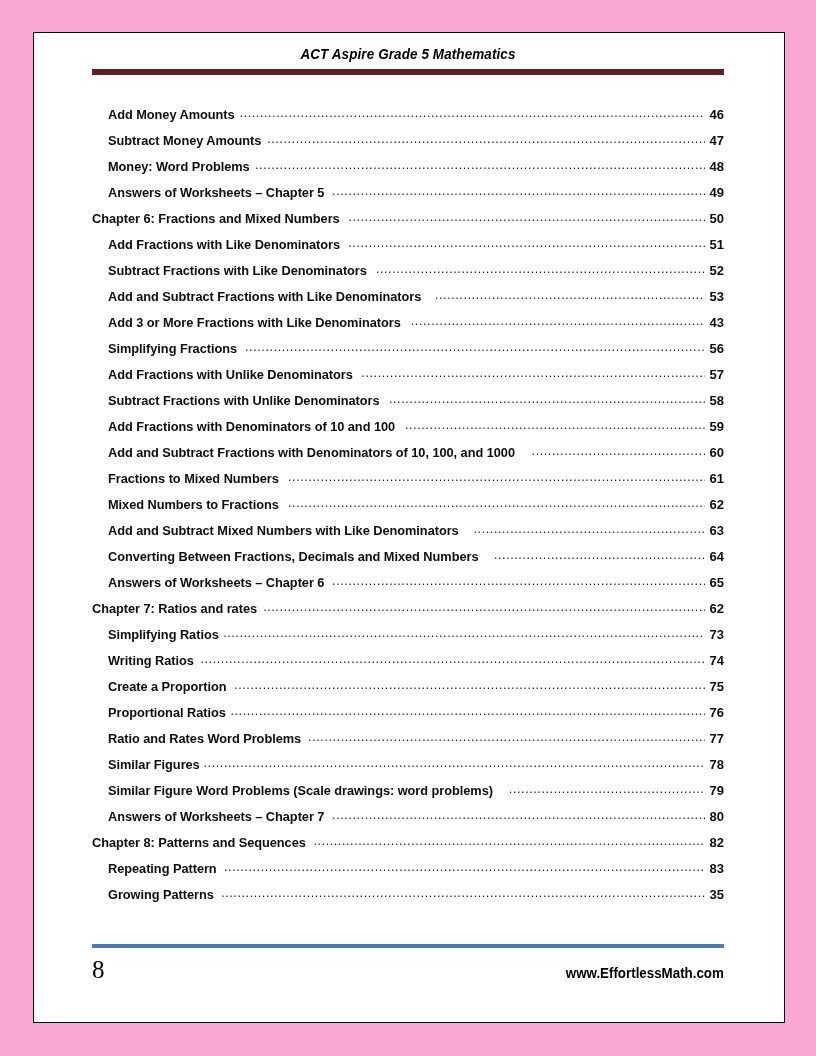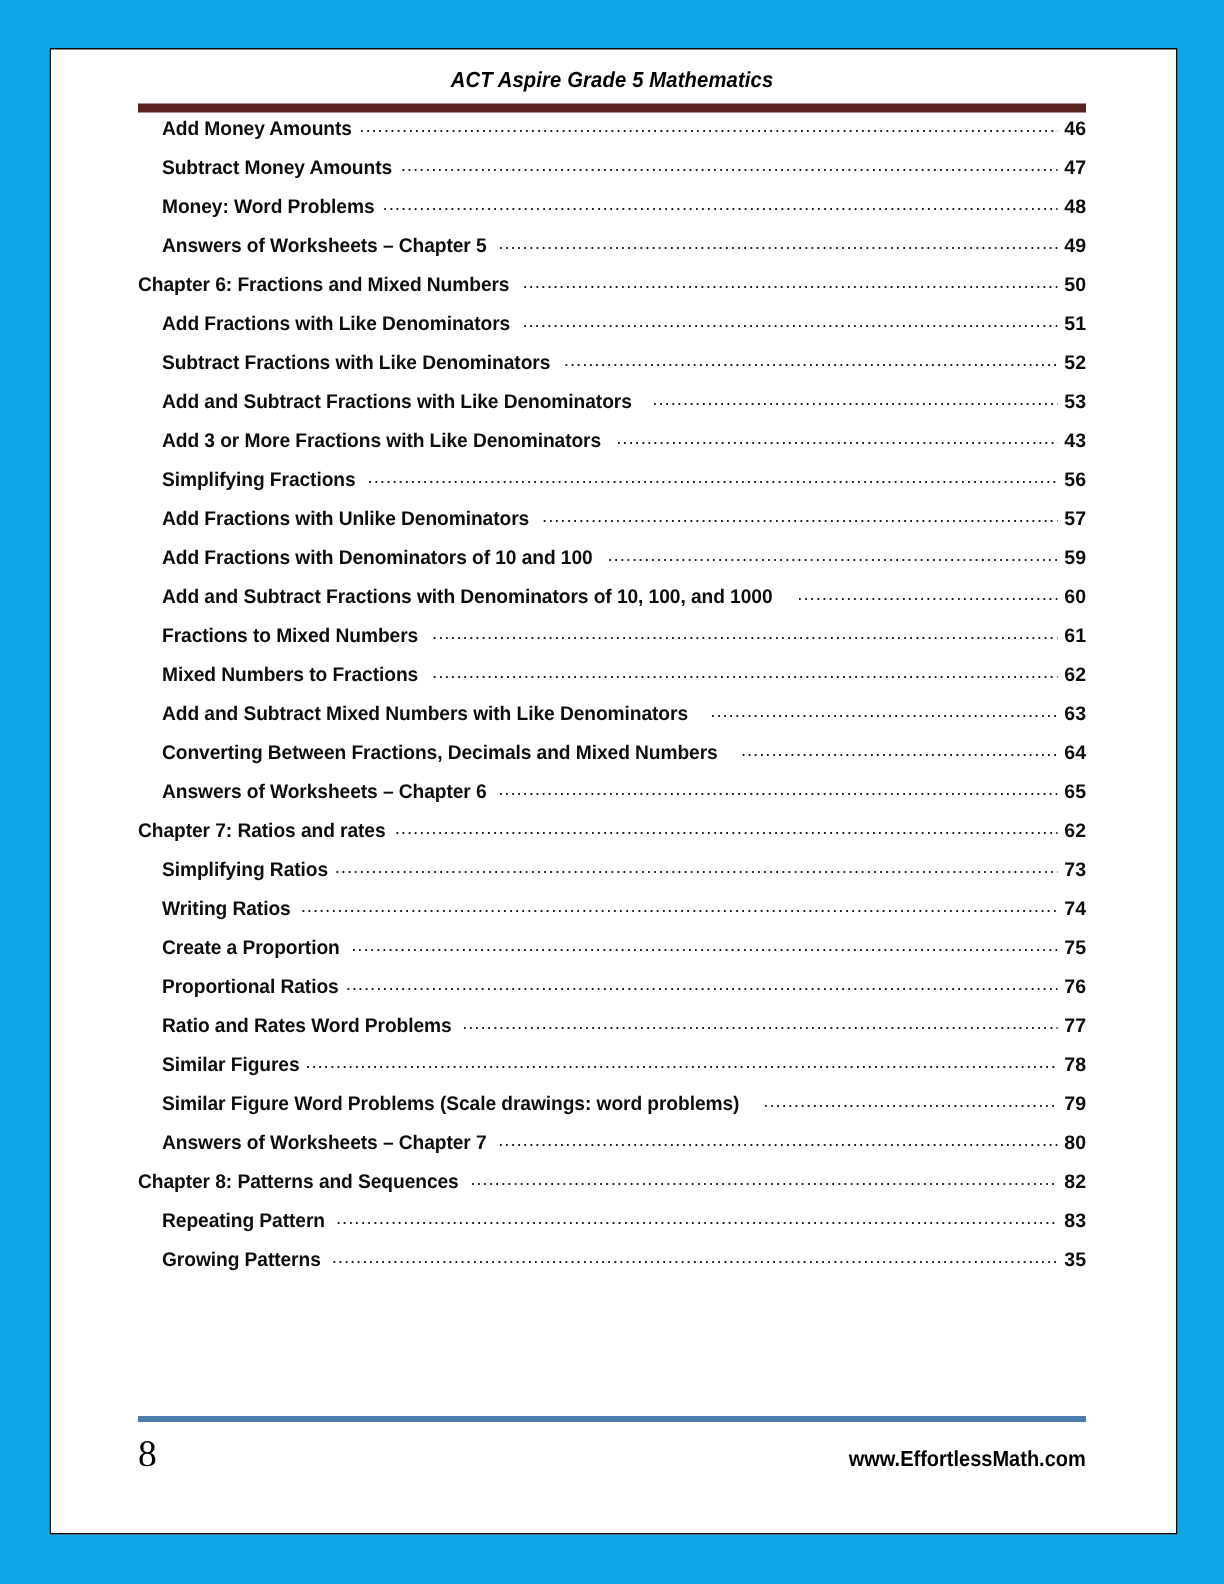--- a/index.html
+++ b/index.html
@@ -11,21 +11,21 @@
     width: 816px;
     height: 1056px;
     font-family: "Liberation Sans", sans-serif;
     -webkit-font-smoothing: none;
   }
 
   #page {
     position: relative;
     width: 816px;
     height: 1056px;
-    background: #0ea5e9;
+    background: #f9a8d4;
     box-sizing: border-box;
   }
 
   
   #page-frame {
     position: absolute;
     left: 33px;
     top: 32px;
     width: 752px;
     height: 991px;
@@ -57,21 +57,21 @@
     margin-top: 6px;
     height: 6px;
     width: 632px;
     background: #5b2222;
   }
 
   
   #toc {
     position: absolute;
     left: 92px;
-    top: 77px;
+    top: 106px;
     width: 632px;
   }
 
   .toc-row {
     display: flex;
     align-items: baseline;
     height: 26px;
     color: #0d0d0d;
     font-size: 12.6px;
     white-space: nowrap;
@@ -214,20 +214,25 @@
         <span class="label">Simplifying Fractions</span>
         <span class="leader"></span>
         <span class="pageno">56</span>
       </div>
       <div class="toc-row lvl-entry">
         <span class="label">Add Fractions with Unlike Denominators</span>
         <span class="leader"></span>
         <span class="pageno">57</span>
       </div>
       <div class="toc-row lvl-entry">
+        <span class="label">Subtract Fractions with Unlike Denominators</span>
+        <span class="leader"></span>
+        <span class="pageno">58</span>
+      </div>
+      <div class="toc-row lvl-entry">
         <span class="label">Add Fractions with Denominators of 10 and 100</span>
         <span class="leader"></span>
         <span class="pageno">59</span>
       </div>
       <div class="toc-row lvl-entry gap">
         <span class="label">Add and Subtract Fractions with Denominators of 10, 100, and 1000</span>
         <span class="leader"></span>
         <span class="pageno">60</span>
       </div>
       <div class="toc-row lvl-entry gap">

